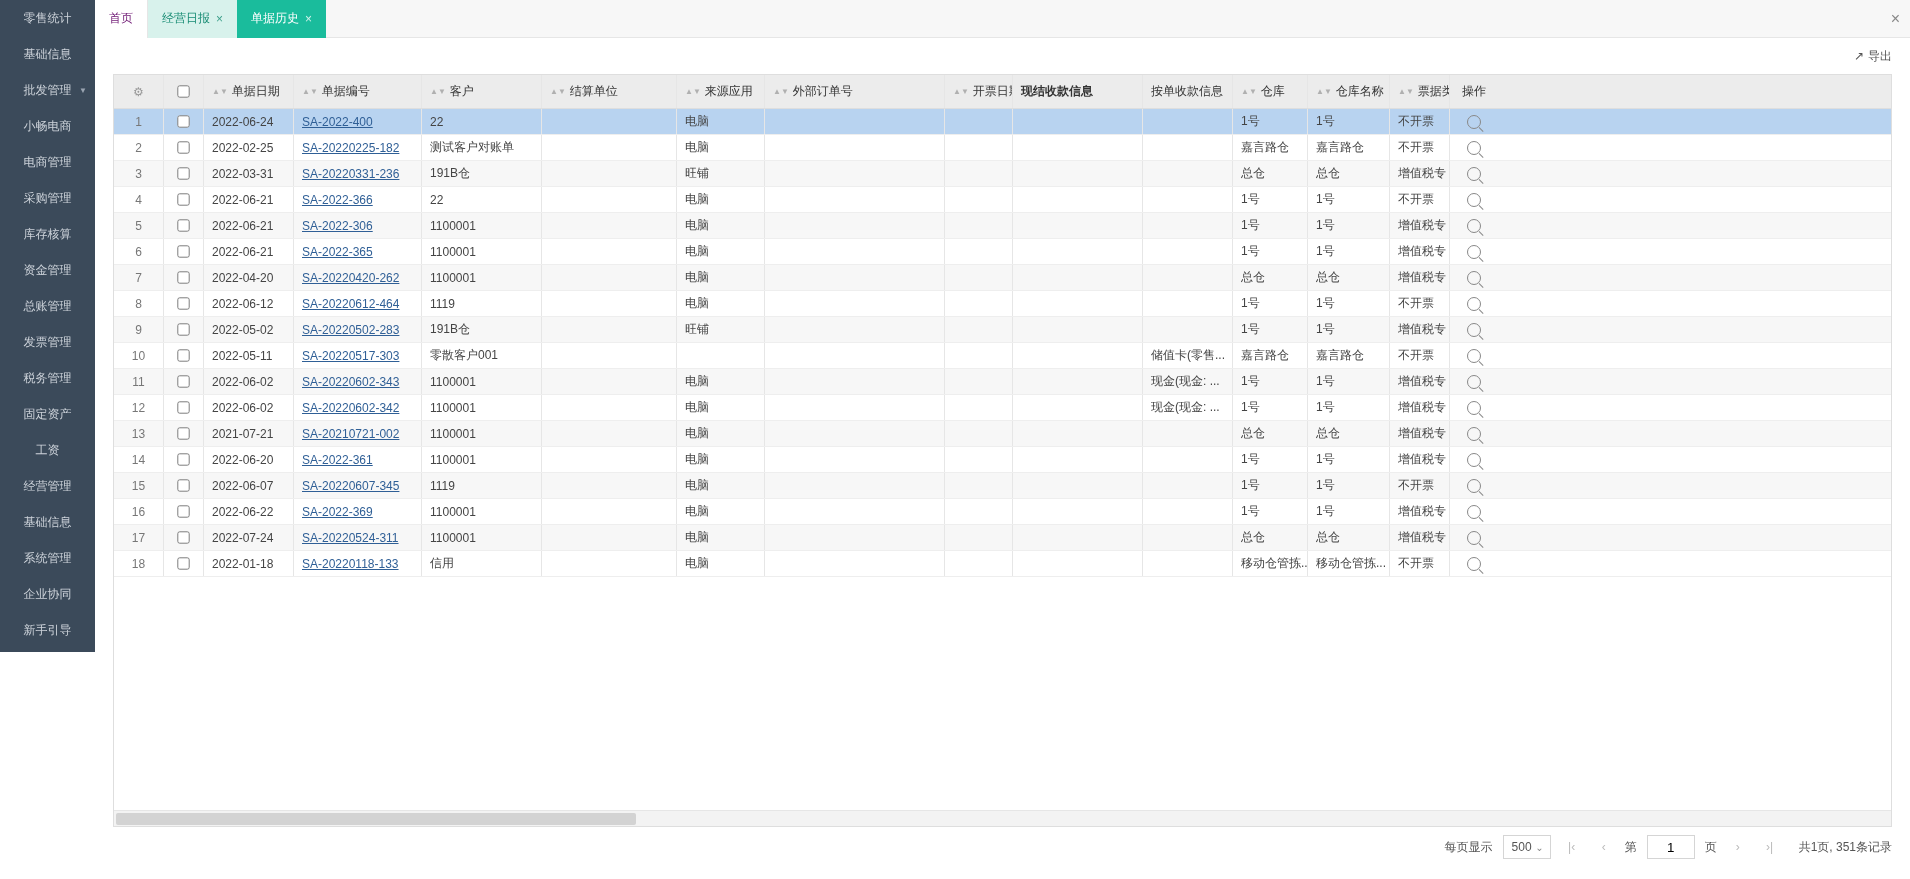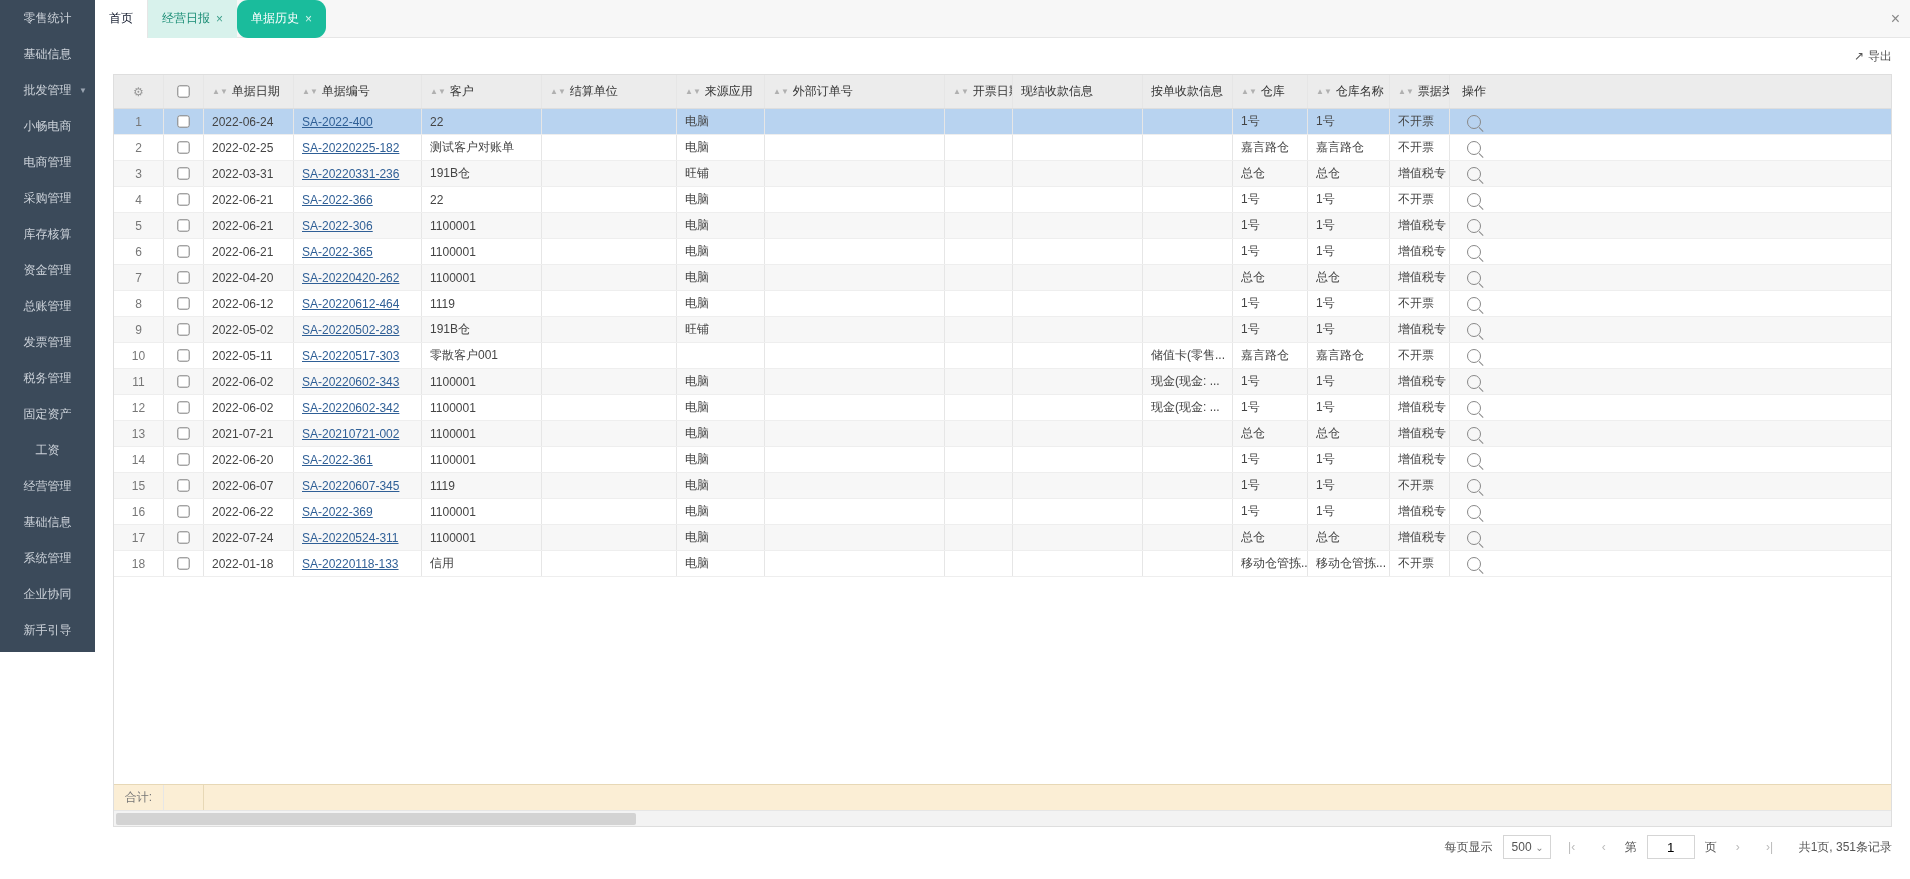--- a/index.html
+++ b/index.html
@@ -8,24 +8,24 @@
   
   .sidebar { width: 95px; background: #3b4a5a; height: 652px; display: flex; flex-direction: column; color: #cdd3da; overflow: hidden; text-align: center; }
   .side-item { height: 36px; display: flex; align-items: center; justify-content: center; font-size: 12px; cursor: pointer; position: relative; }
   .side-item .chev { position: absolute; right: 8px; font-size: 8px; color: #9aa4b1; }
   .side-spacer-top { height: 10px; }
   .side-footer { margin-top: auto; height: 30px; background: #2f3b48; display: flex; align-items: center; justify-content: center; color: #9aa4b1; }
 
   
   .main { flex: 1; display: flex; flex-direction: column; height: 879px; min-width: 0; }
   .tabbar { height: 38px; background: #f7f7f7; border-bottom: 1px solid #e6e6e6; display: flex; align-items: center; position: relative; }
-  .tab { height: 38px; padding: 0 14px; display: flex; align-items: center; gap: 6px; font-size: 12px; color: #0f172a; cursor: pointer; }
+  .tab { height: 38px; padding: 0 14px; display: flex; align-items: center; gap: 6px; font-size: 12px; color: #701a75; cursor: pointer; }
   .tab.home { background: #fff; border-right: 1px solid #e6e6e6; }
   .tab.report { background: #d8f2ec; color: #188c74; }
-  .tab.active { background: #1abc9c; color: #fff; border-radius: 11px; }
+  .tab.active { background: #1abc9c; color: #fff; }
   .tab .x { font-size: 12px; opacity: .8; }
   .tabbar .close-all { position: absolute; right: 10px; font-size: 16px; color: #888; cursor: pointer; }
 
   .toolbar { height: 36px; display: flex; align-items: center; justify-content: flex-end; padding: 0 18px; border-bottom: 0; }
   .export-link { color: #555; font-size: 12px; display: flex; align-items: center; gap: 4px; cursor: pointer; }
 
   .body-area { flex: 1; padding: 0 18px 12px 18px; min-height: 0; display: flex; flex-direction: column; }
 
   .table-wrap { border: 1px solid #dedede; display: flex; flex-direction: column; min-height: 0; flex: 1; }
   .thead { display: flex; background: #ececec; border-bottom: 1px solid #dedede; height: 34px; }
@@ -43,21 +43,21 @@
   .cell.chk { width: 40px; justify-content: center; }
   .cell.chk input { transform: scale(.95); }
   .cell.date { width: 90px; }
   .cell.no { width: 128px; }
   .cell.no a { color: #2f5f96; text-decoration: underline; }
   .cell.cust { width: 120px; }
   .cell.settle { width: 135px; }
   .cell.src { width: 88px; }
   .cell.extno { width: 180px; }
   .cell.invdate { width: 68px; }
-  .cell.cash { width: 130px; }
+  .cell.cash { width: 130px; font-weight: bold; }
   .cell.per { width: 90px; }
   .cell.wh { width: 75px; }
   .cell.whname { width: 82px; }
   .cell.ticket { width: 60px; }
   .cell.ops { width: 48px; justify-content: center; border-right: none; }
   .sort-ic { display:inline-flex; flex-direction:column; line-height:5px; color:#b0b0b0; font-size:8px; }
   .mag { width:14px; height:14px; border:1.3px solid #888; border-radius:50%; position:relative; }
   .mag:after { content:""; position:absolute; width:6px; height:1.3px; background:#888; bottom:-3px; right:-4px; transform:rotate(45deg); }
 
   .pager { height: 40px; display: flex; align-items: center; justify-content: flex-end; gap: 10px; color: #555; font-size: 12px; }
@@ -631,25 +631,20 @@
             <div class="cell per"></div>
             <div class="cell wh">移动仓管拣...</div>
             <div class="cell whname">移动仓管拣...</div>
             <div class="cell ticket">不开票</div>
             <div class="cell ops">
               <span class="mag"></span>
             </div>
           </div>
         </div>
 
-      <div class="tfoot-row">
-        <div class="cell idx">合计:</div>
-        <div class="cell chk" style="border-right:1px solid #e7d8b6"></div>
-        <div style="flex:1"></div>
-      </div>
 
       <div class="hscroll">
         <div class="thumb"></div>
       </div>
     </div>
 
     <div class="pager">
       <span>每页显示</span>
       <div class="pg-select">
         <span>500</span>

